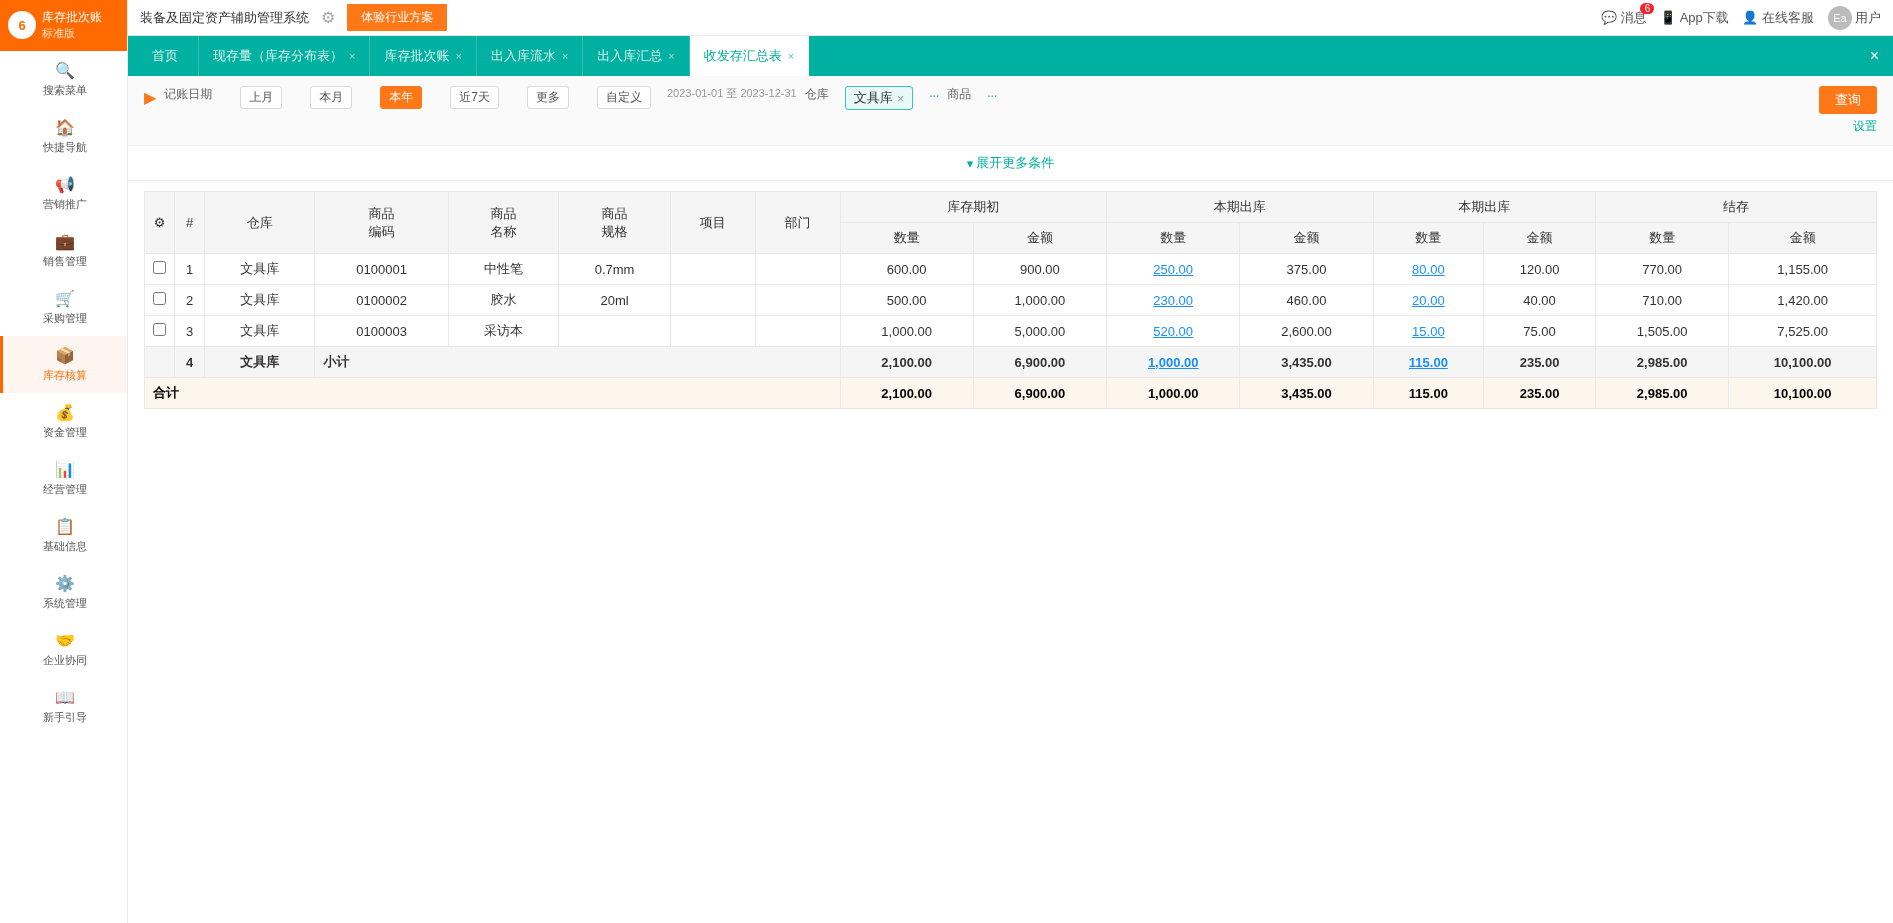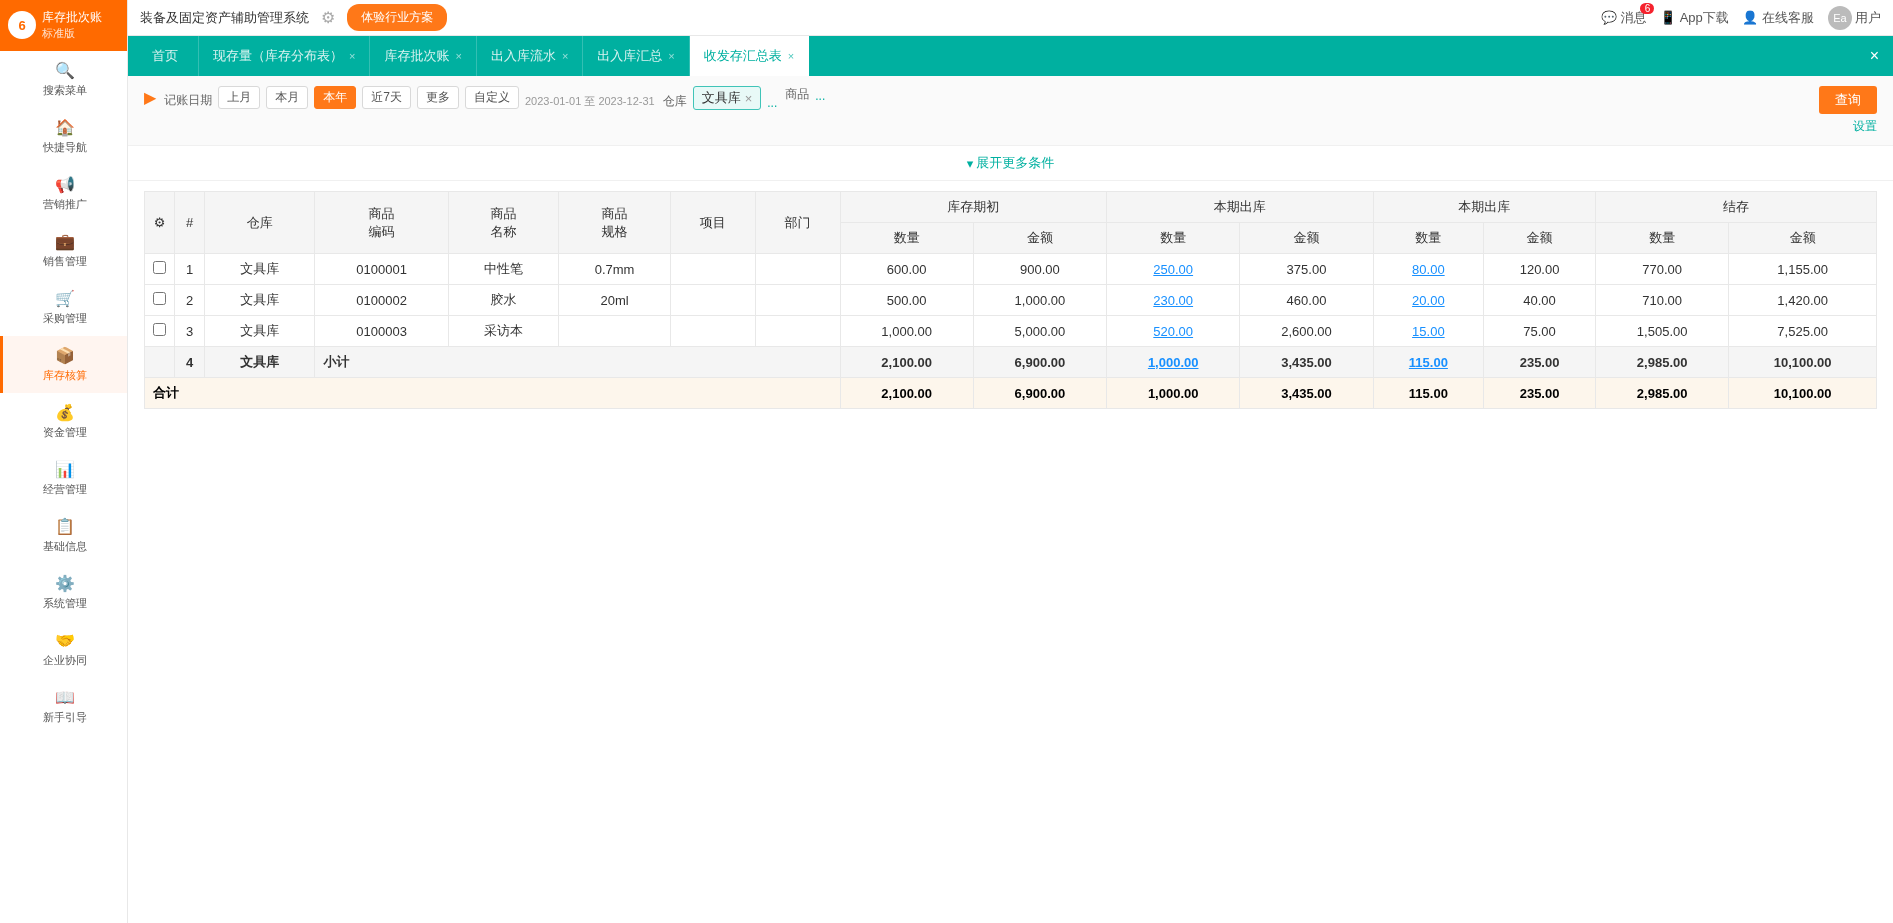--- a/index.html
+++ b/index.html
@@ -49,21 +49,21 @@
     
     #top-header {
       background: #fff;
       border-bottom: 1px solid #e8e8e8;
       display: flex; align-items: center;
       padding: 0 12px;
       height: 36px;
       gap: 12px;
     }
     .header-btn {
-      background: #ff7818; color: #fff; border: none; border-radius: 12px;
+      background: #ff7818; color: #fff; border: none; border-radius: 0;
       padding: 5px 14px; cursor: pointer; font-size: 12px;
     }
     .header-icon-group { display: flex; align-items: center; gap: 14px; margin-left: auto; }
     .header-icon-item { display: flex; align-items: center; gap: 3px; color: #555; cursor: pointer; font-size: 12px; position: relative; }
     .badge {
       background: #f5222d; color: #fff; border-radius: 10px;
       font-size: 10px; padding: 0 4px; position: absolute; top: -6px; right: -8px;
       min-width: 14px; text-align: center;
     }
     .user-avatar { width: 24px; height: 24px; background: #bbb; border-radius: 50%; display:flex;align-items:center;justify-content:center;color:#fff;font-size:11px; }
@@ -106,25 +106,25 @@
 
     
     #filter-bar {
       padding: 10px 16px;
       background: #fafafa;
       border-bottom: 1px solid #f0f0f0;
       display: flex; align-items: flex-start; gap: 10px;
       flex-wrap: wrap;
     }
     .filter-arrow { color: #ff7818; font-size: 16px; cursor: pointer; margin-top: 2px; }
-    .filter-group { display: flex; align-items: flex-end; gap: 6px; flex-wrap: wrap; }
+    .filter-group { display: flex; align-items: flex-start; gap: 16px; flex-wrap: wrap; }
     .filter-label { color: #666; font-size: 12px; white-space: nowrap; }
     .date-btn {
       border: 1px solid #d9d9d9; background: #fff;
-      padding: 2px 8px; border-radius: 3px; cursor: pointer; font-size: 12px; color: #555;
+      padding: 2px 8px; border-radius: 3px; cursor: pointer; font-size: 12px; color: #555; margin-left: 12px;
     }
     .date-btn.active { background: #ff7818; color: #fff; border-color: #ff7818; }
     .date-range { font-size: 11px; color: #999; }
     .filter-tag {
       display: flex; align-items: center; gap: 4px;
       border: 1px solid #40c4b8; background: #e8f9f7;
       padding: 2px 8px; border-radius: 3px; font-size: 12px; color: #333;
     }
     .filter-tag .remove { color: #999; cursor: pointer; }
     .filter-more { color: #00b0a0; font-size: 12px; cursor: pointer; }

